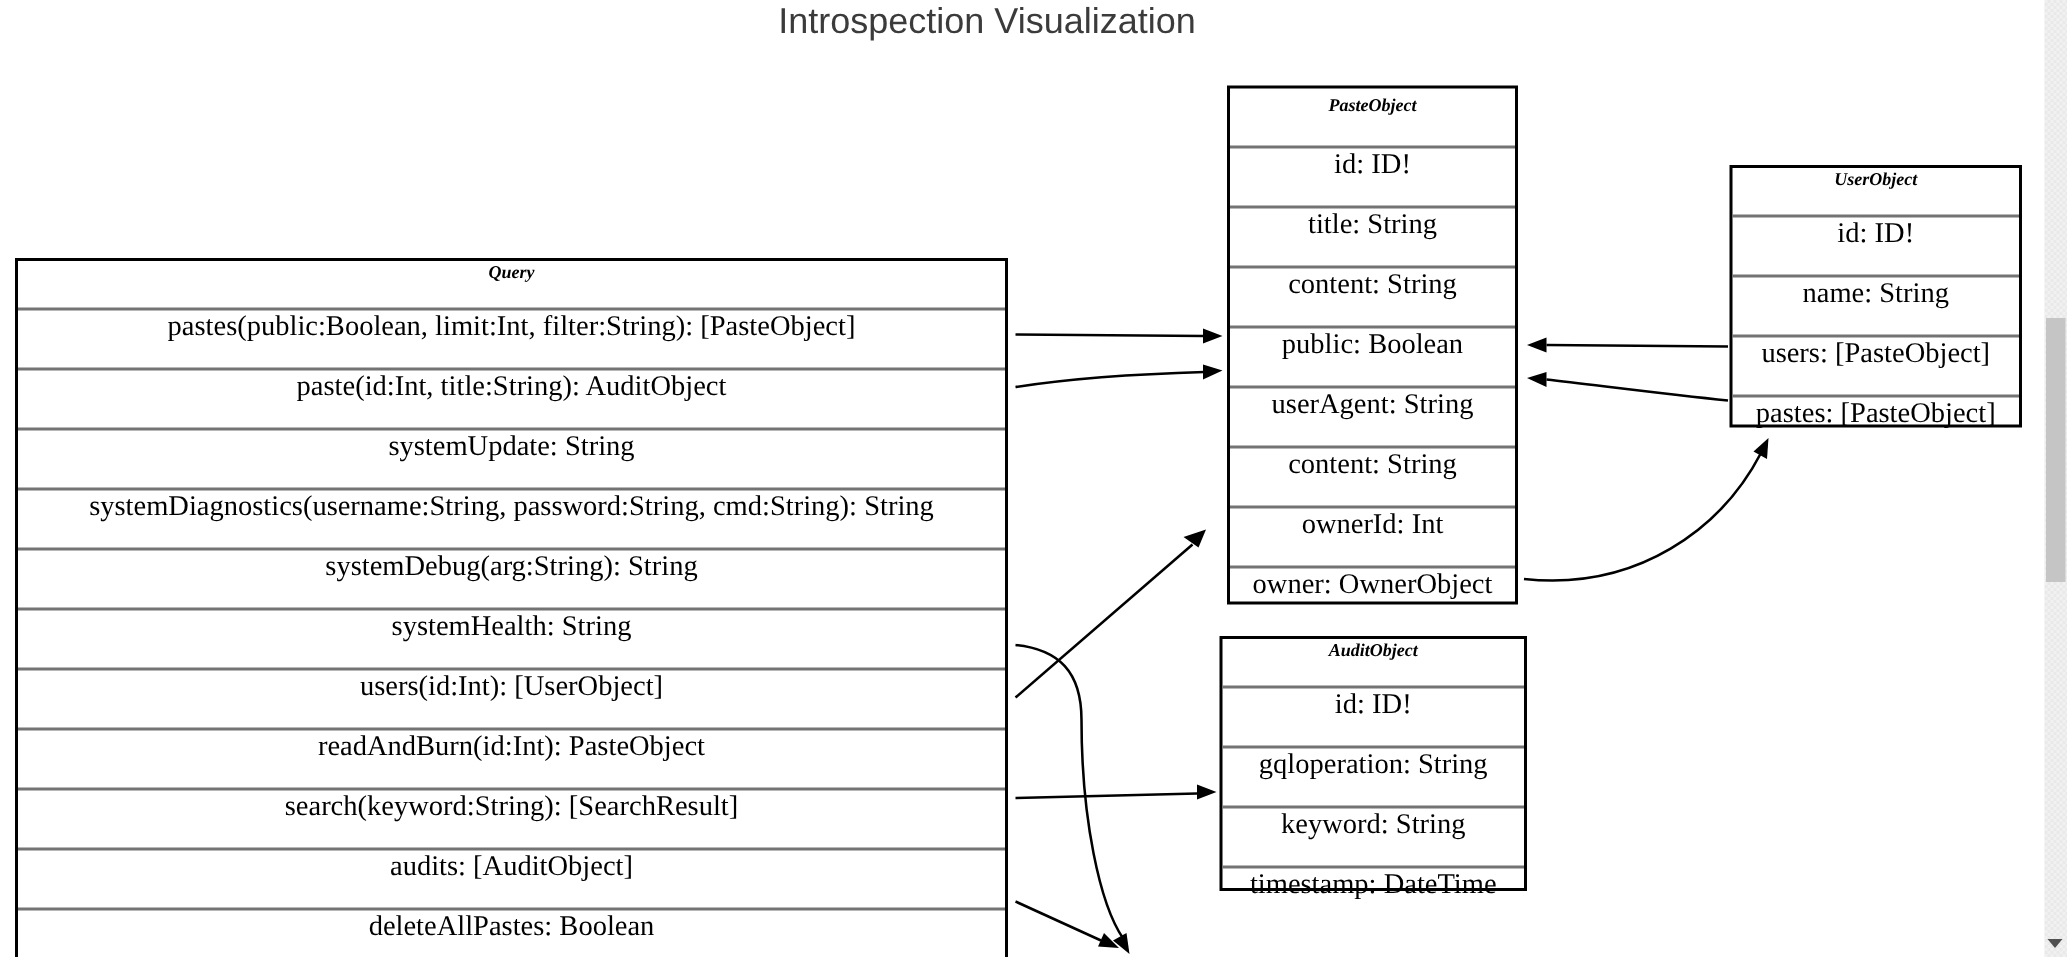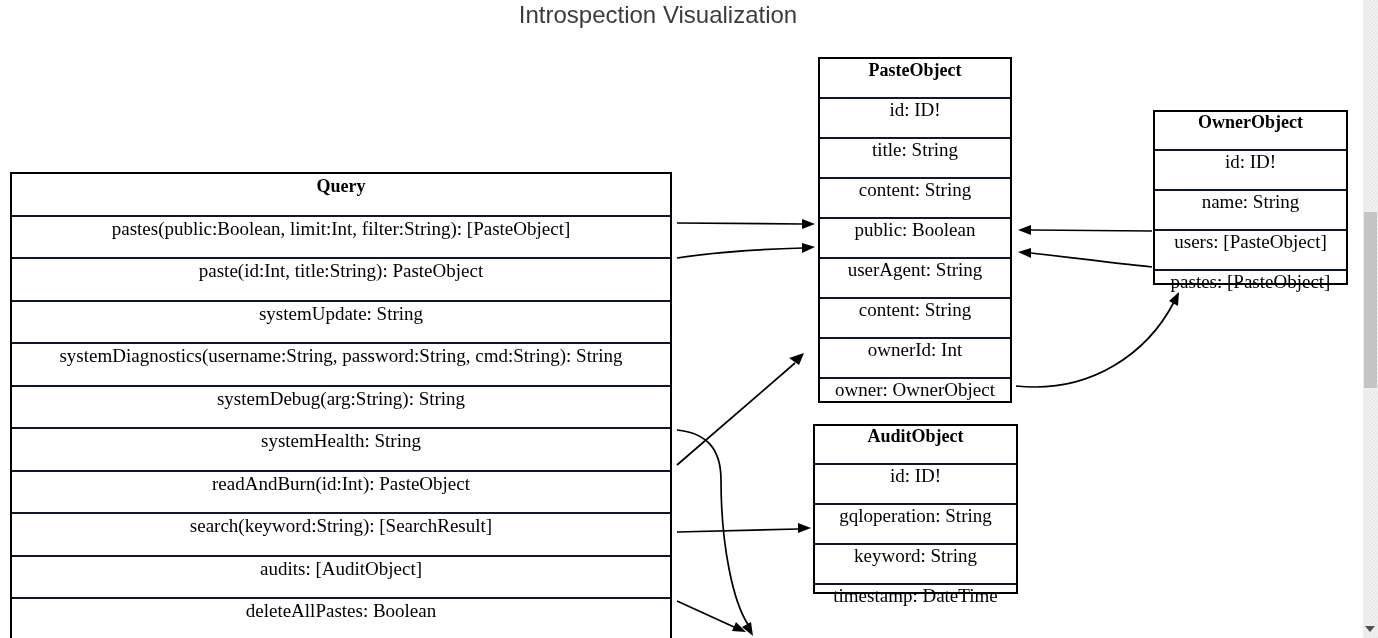--- a/index.html
+++ b/index.html
@@ -29,22 +29,22 @@
   .row {
     flex: 1;
     display: flex;
     align-items: center;
     justify-content: center;
     font-size: 19px;
     color: #000;
     white-space: nowrap;
     padding: 0 2px;
   }
-  .row + .row { border-top: 2px solid #0f172a; margin-top: 16px; }
-  .row.header { font-weight: bold; font-size: 18px; }
+  .row + .row { border-top: 2px solid #737373; margin-top: 16px; }
+  .row.header { font-weight: bold; font-size: 12px; font-style: italic; }
   svg.edges {
     position: absolute;
     left: 0; top: 0;
     pointer-events: none;
   }
   svg.edges path { stroke: #000; stroke-width: 1.7; fill: none; }
   svg.edges polygon { fill: #000; stroke: none; }
   .sb-track {
     position: absolute;
     left: 1363px; top: 0; width: 15px; height: 638px;
@@ -67,46 +67,47 @@
   }
 </style>
 </head>
 <body>
 
 <div class="page-title">Introspection Visualization</div>
 
 <div class="box" style="left:10px; top:172px; width:662px; height:496px;">
   <div class="row header">Query</div>
   <div class="row">pastes(public:Boolean, limit:Int, filter:String): [PasteObject]</div>
-  <div class="row">paste(id:Int, title:String): PasteObject</div>
+  <div class="row">paste(id:Int, title:String): AuditObject</div>
   <div class="row">systemUpdate: String</div>
   <div class="row">systemDiagnostics(username:String, password:String, cmd:String): String</div>
   <div class="row">systemDebug(arg:String): String</div>
   <div class="row">systemHealth: String</div>
+  <div class="row">users(id:Int): [UserObject]</div>
   <div class="row">readAndBurn(id:Int): PasteObject</div>
   <div class="row">search(keyword:String): [SearchResult]</div>
   <div class="row">audits: [AuditObject]</div>
   <div class="row">deleteAllPastes: Boolean</div>
   <div class="row">me(token:String): UserObject</div>
 </div>
 
 <div class="box" style="left:818px; top:57px; width:194px; height:346px;">
   <div class="row header">PasteObject</div>
   <div class="row">id: ID!</div>
   <div class="row">title: String</div>
   <div class="row">content: String</div>
   <div class="row">public: Boolean</div>
   <div class="row">userAgent: String</div>
   <div class="row">content: String</div>
   <div class="row">ownerId: Int</div>
   <div class="row">owner: OwnerObject</div>
 </div>
 
 <div class="box" style="left:1153px; top:110px; width:195px; height:175px;">
-  <div class="row header">OwnerObject</div>
+  <div class="row header">UserObject</div>
   <div class="row">id: ID!</div>
   <div class="row">name: String</div>
   <div class="row">users: [PasteObject]</div>
   <div class="row">pastes: [PasteObject]</div>
 </div>
 
 <div class="box" style="left:813px; top:424px; width:205px; height:170px;">
   <div class="row header">AuditObject</div>
   <div class="row">id: ID!</div>
   <div class="row">gqloperation: String</div>

